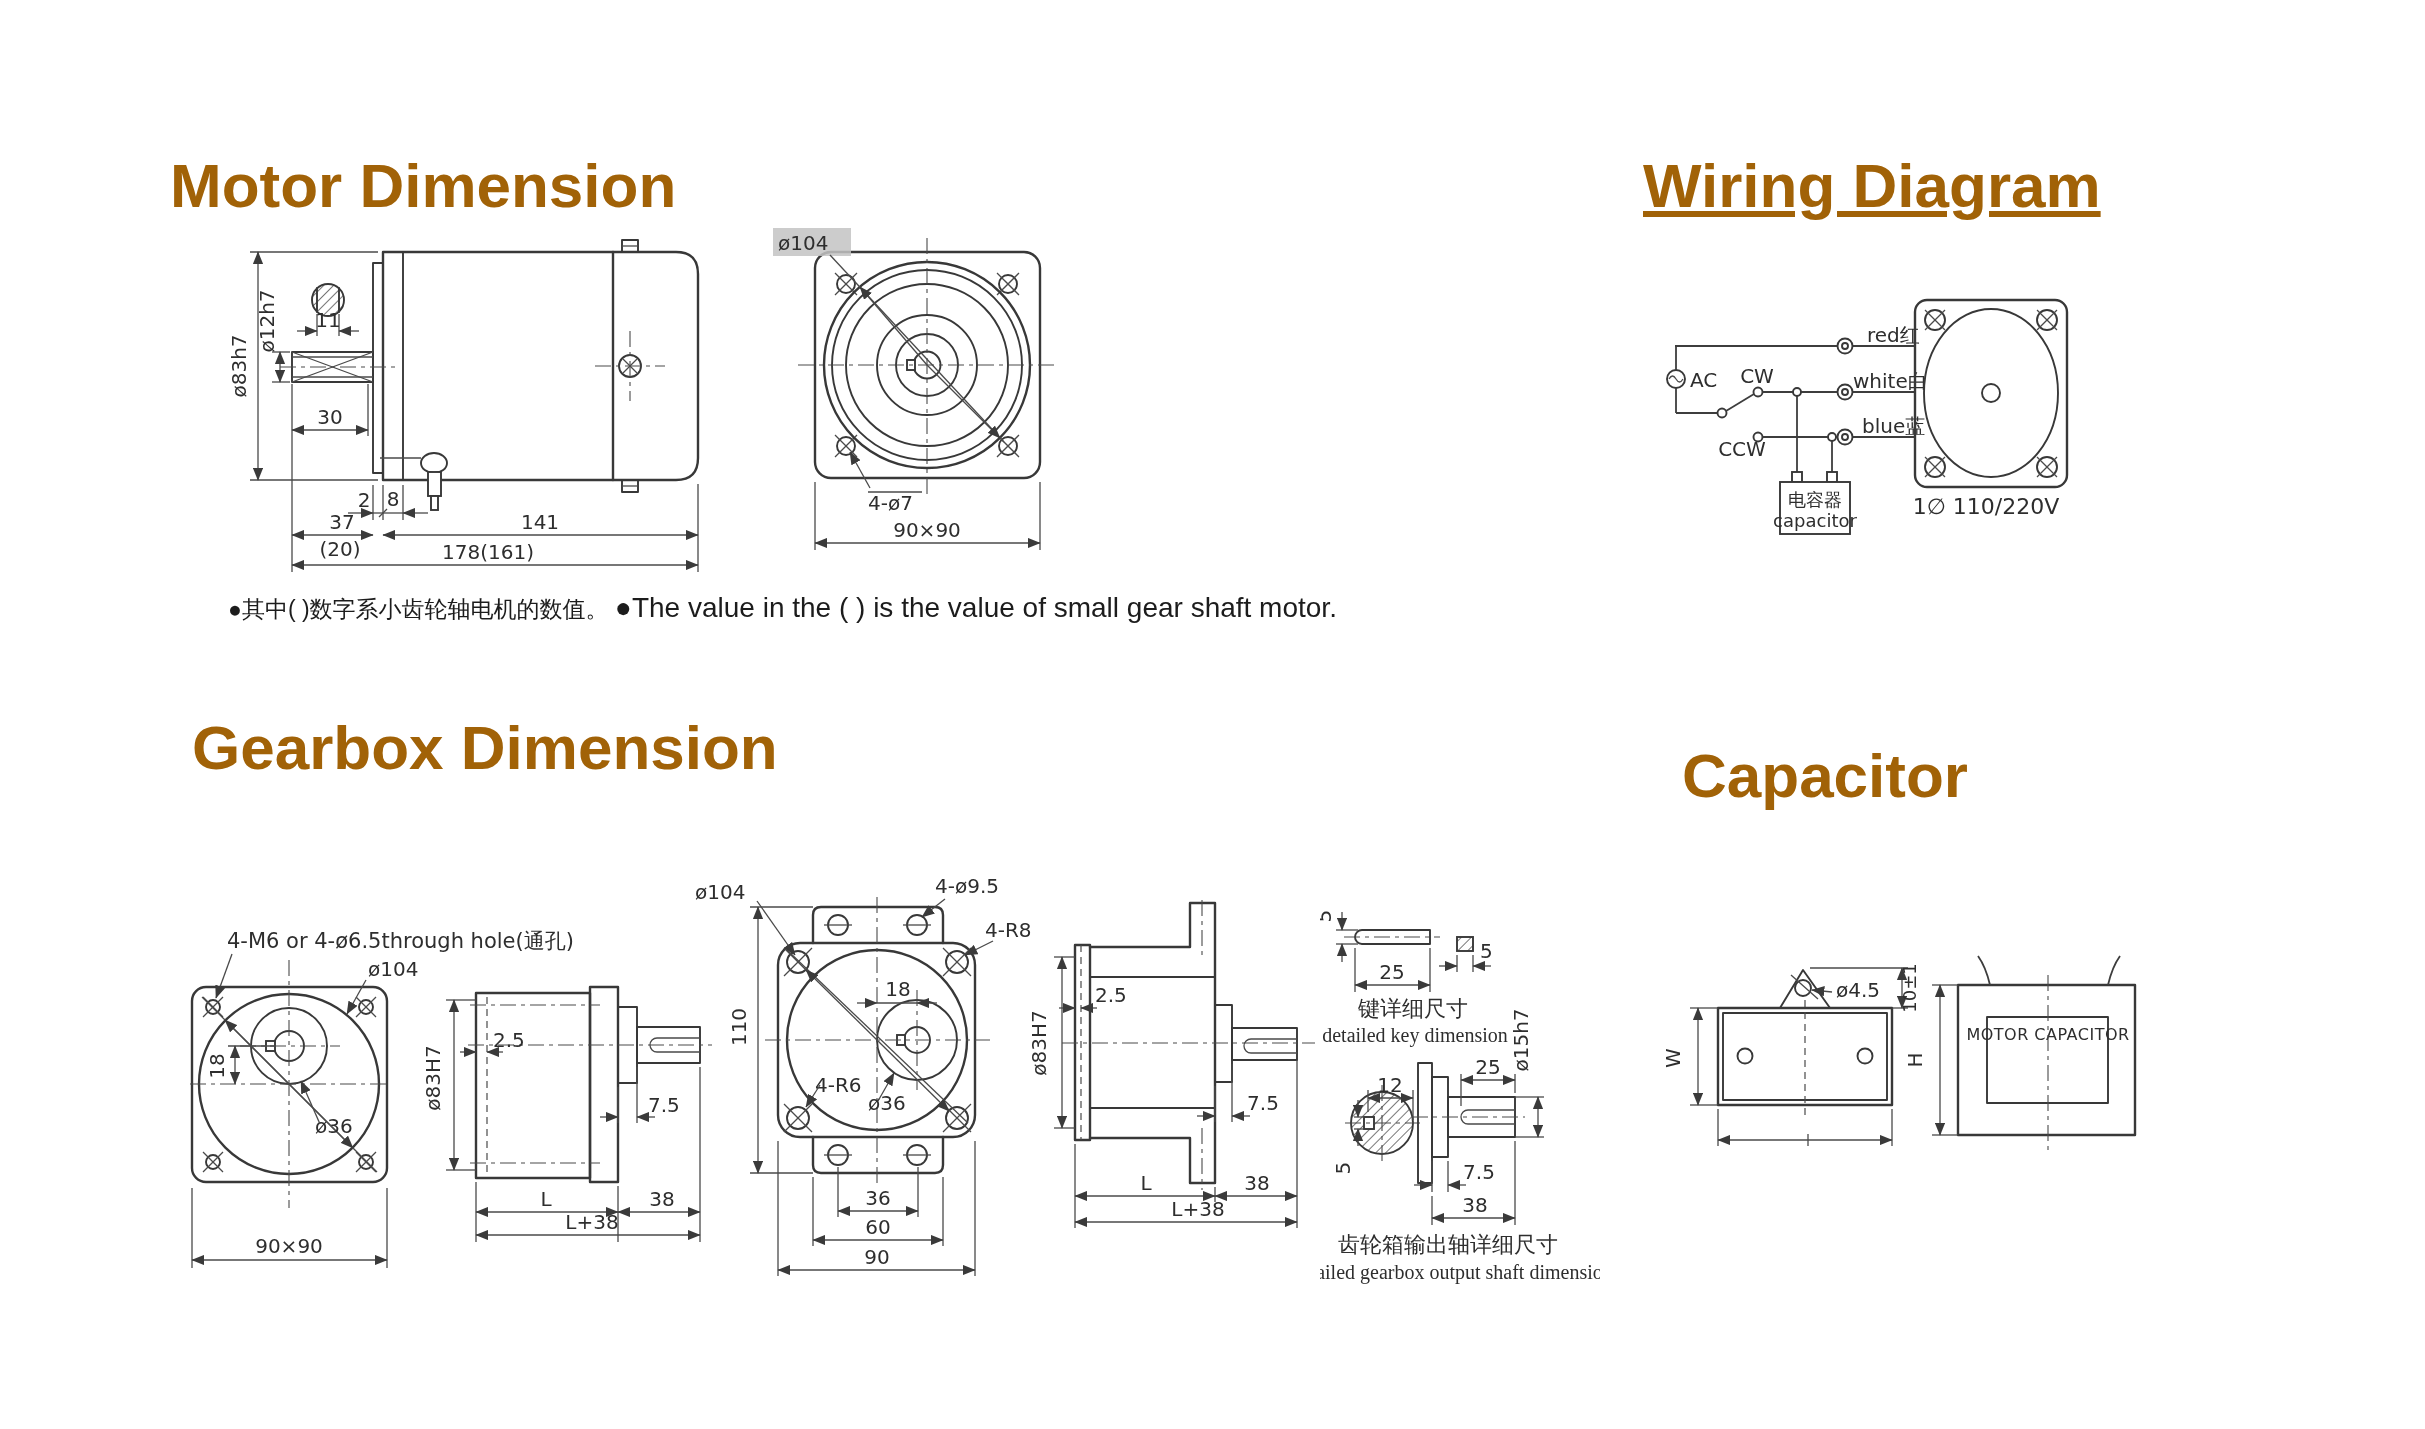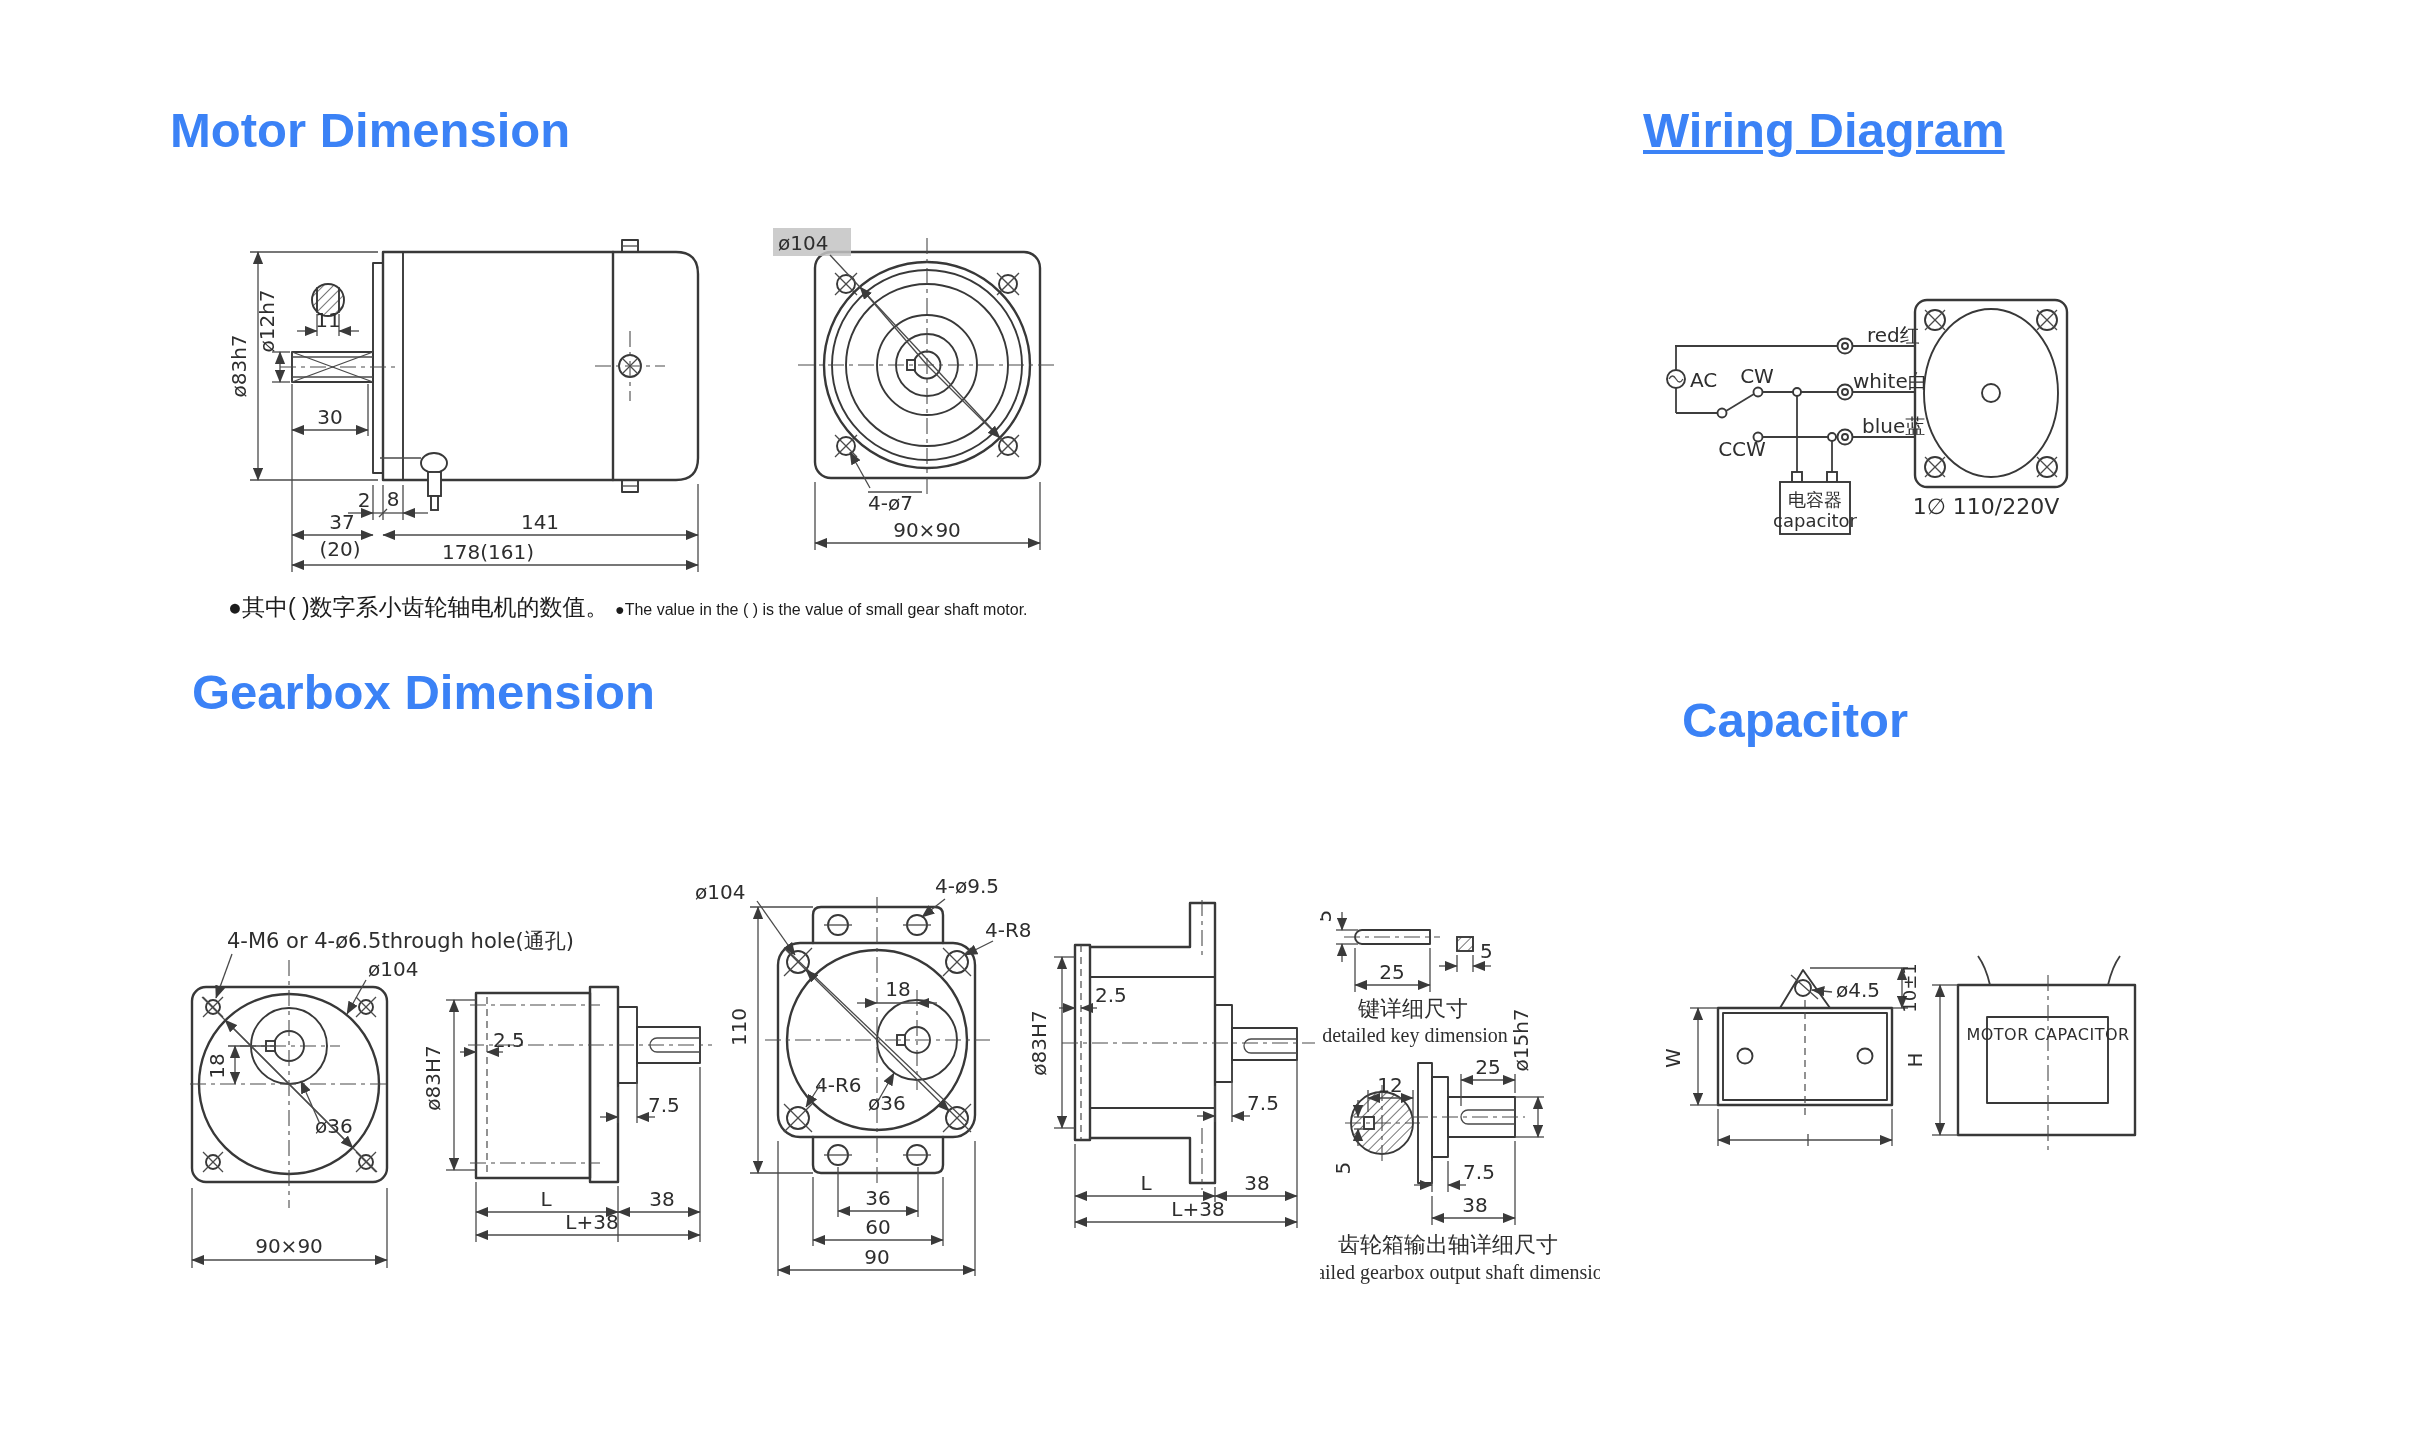--- a/index.html
+++ b/index.html
@@ -1,20 +1,20 @@
 <!DOCTYPE html>
 <html><head>
 <meta charset="utf-8">
 <style>
   html,body{margin:0;padding:0;background:#fff;}
   .page{position:relative;width:2425px;height:1429px;background:#ffffff;overflow:hidden;
         font-family:"Liberation Sans",sans-serif;}
-  .title{position:absolute;font-weight:700;font-size:49px;color:#3b82f6;letter-spacing:0px;white-space:nowrap;}
+  .title{position:absolute;font-weight:700;font-size:62px;color:#a16207;letter-spacing:0px;white-space:nowrap;margin-top:48px;}
   .note{position:absolute;font-size:23px;color:#1c1c1c;white-space:nowrap;}
-  .note .en{font-family:"Liberation Sans",sans-serif;font-size:16px;}
+  .note .en{font-family:"Liberation Sans",sans-serif;font-size:28px;}
   .panel{position:absolute;}
   svg text{font-family:"DejaVu Sans",sans-serif;fill:#2e2e2e;}
   text.d{font-size:20px;}
   text.ds{font-size:18px;}
   text.cjk{font-size:22px;}
   text.cap{font-family:"Liberation Serif",serif;font-size:20px;}
   .ol{fill:none;stroke:#383838;stroke-width:2.4;stroke-linejoin:round;stroke-linecap:round;}
   .ol2{fill:none;stroke:#383838;stroke-width:1.9;stroke-linejoin:round;stroke-linecap:round;}
   .olw{fill:#fff;stroke:#383838;stroke-width:1.9;}
   .tl{fill:none;stroke:#4a4a4a;stroke-width:1.3;}

